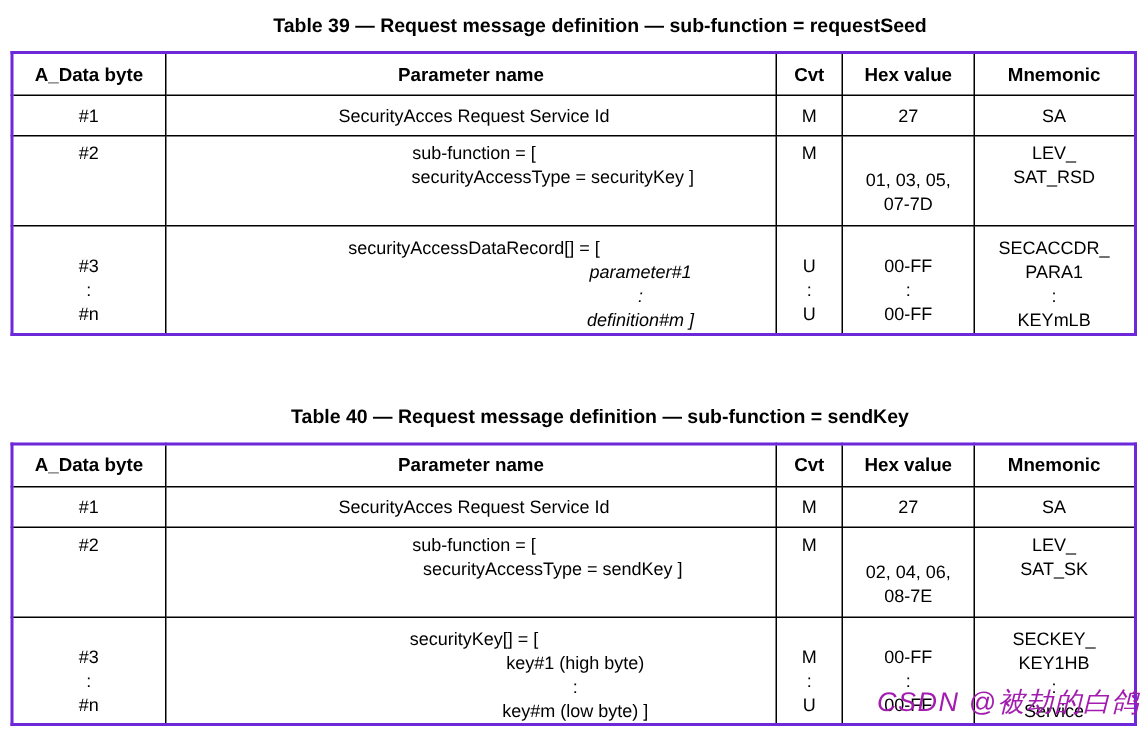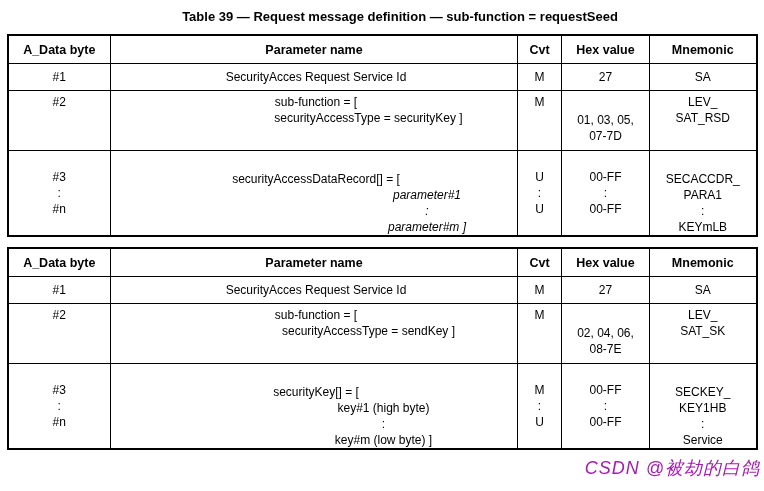--- a/index.html
+++ b/index.html
@@ -18,21 +18,21 @@
     line-height:15px;
     padding-left:36px;
   }
   .caption.first{padding-top:9px;}
   .caption.second{padding-top:46px;}
   table.msg-table{
     border-collapse:collapse;
     table-layout:fixed;
     width:749px;
     margin:10px auto 0 auto;
-    border:2px solid #000000;
+    border:2px solid #6d28d9;
     font-size:12px;
   }
   .msg-table col.w0{width:103px;}
   .msg-table col.w1{width:407px;}
   .msg-table col.w2{width:44px;}
   .msg-table col.w3{width:88px;}
   .msg-table col.w4{width:107px;}
   .msg-table th,.msg-table td{
     border:1px solid #000;
     padding:0;
@@ -47,21 +47,21 @@
   }
   .msg-table td.c0,.msg-table td.c2,.msg-table td.c3,.msg-table td.c4{text-align:center;}
   .msg-table td.c1{text-align:center;padding-left:4px;}
   .ln{height:16px;line-height:16px;white-space:pre;}
   tr.r1{height:27px;}
   tr.r1 td{vertical-align:middle;}
   tr.r2{height:60px;}
   tr.r2 td{vertical-align:top;padding-top:3px;}
   tr.r2 td.c3{vertical-align:bottom;padding-top:0;padding-bottom:6px;}
   tr.r3{height:72px;}
-  tr.r3 td{vertical-align:top;padding-top:20px;}
+  tr.r3 td{vertical-align:top;padding-top:6px;}
   tr.r3 td.c0,tr.r3 td.c2,tr.r3 td.c3{padding-top:18px;}
   .ind105{margin-left:105px;}
   .ind135{margin-left:135px;}
   .ind222{margin-left:222px;font-style:italic;}
   .watermark{
     position:absolute;
     top:456px;
     right:4px;
     font-size:18px;
     color:#a21caf;
@@ -135,21 +135,21 @@
       <tr class="r3">
         <td class="c0">
           <div class="ln">#3</div>
           <div class="ln">:</div>
           <div class="ln">#n</div>
         </td>
         <td class="c1">
           <div class="ln">securityAccessDataRecord[] = [</div>
           <div class="ln ind222">parameter#1</div>
           <div class="ln ind222">:</div>
-          <div class="ln ind222">parameter#m ]</div>
+          <div class="ln ind222">definition#m ]</div>
         </td>
         <td class="c2">
           <div class="ln">U</div>
           <div class="ln">:</div>
           <div class="ln">U</div>
         </td>
         <td class="c3">
           <div class="ln">00-FF</div>
           <div class="ln">:</div>
           <div class="ln">00-FF</div>
@@ -157,20 +157,21 @@
         <td class="c4">
           <div class="ln">SECACCDR_</div>
           <div class="ln">PARA1</div>
           <div class="ln">:</div>
           <div class="ln">KEYmLB</div>
         </td>
       </tr>
     </tbody>
   </table>
 
+  <div class="caption second">Table 40 — Request message definition — sub-function = sendKey</div>
 
   <table class="msg-table">
     <colgroup>
         <col class="w0">
         <col class="w1">
         <col class="w2">
         <col class="w3">
         <col class="w4">
       </colgroup>
     <thead>

